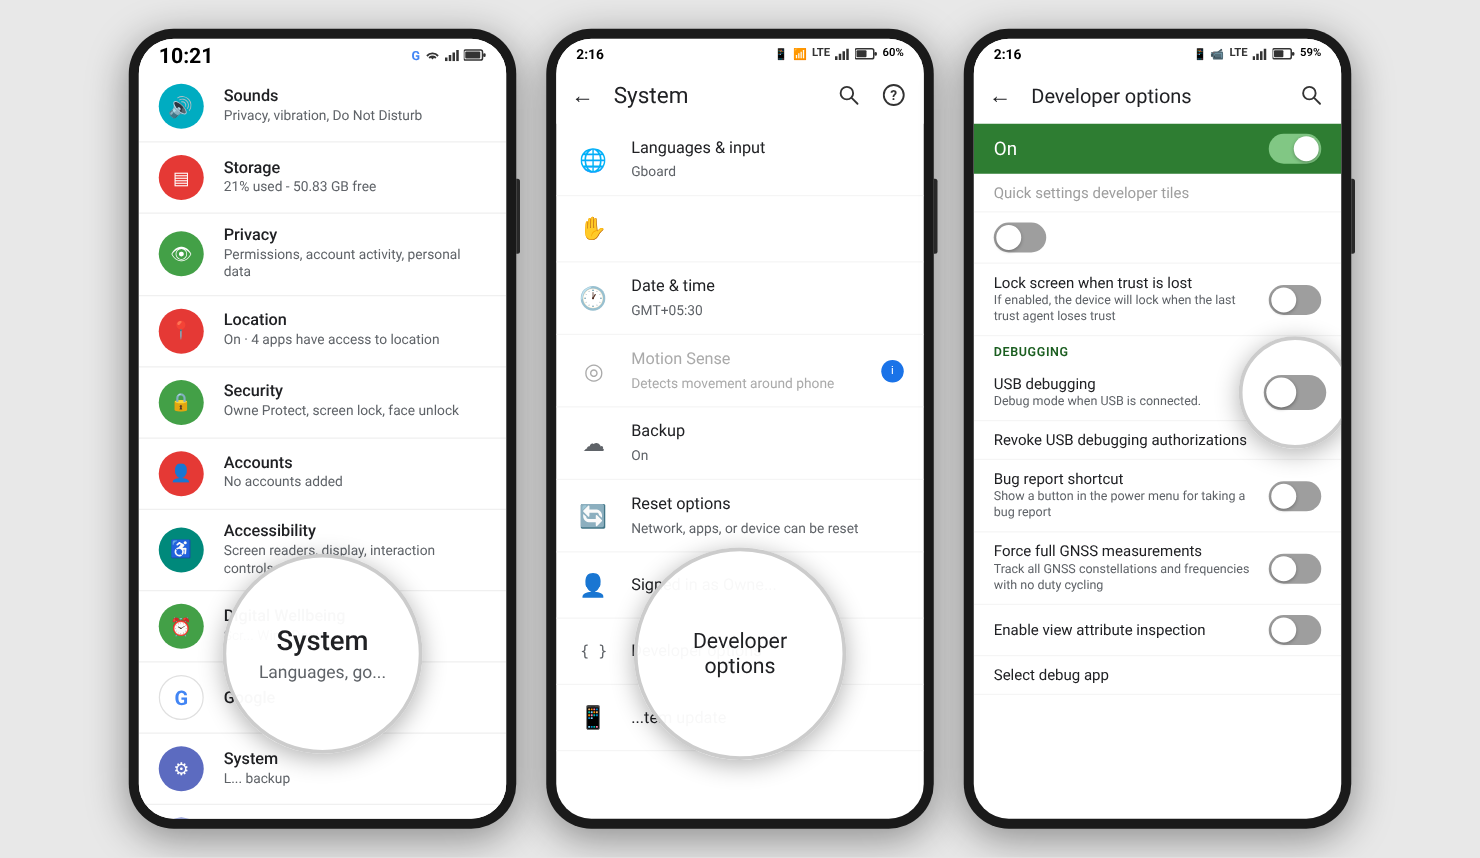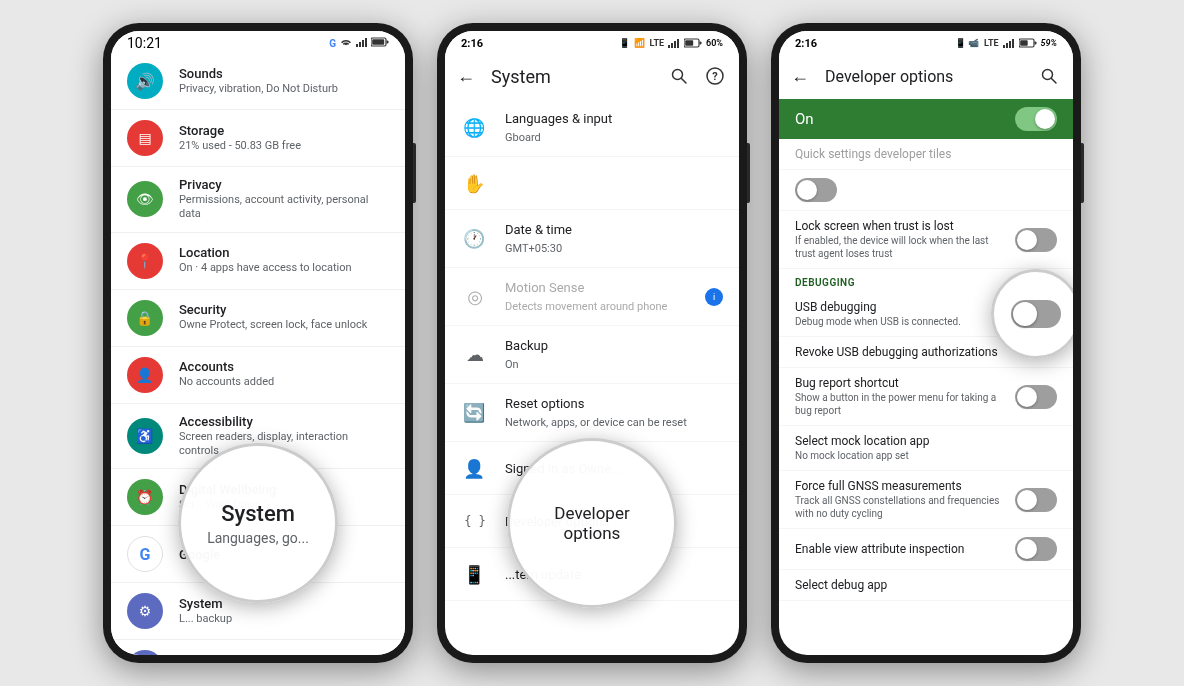--- a/index.html
+++ b/index.html
@@ -204,21 +204,21 @@
       font-size: 18px; color: #202124; cursor: pointer; font-weight: 300;
     }
   </style>
 </head>
 <body>
 
 <div class="phone-frame">
   <div class="phone-screen">
 
     <div class="status-bar">
-      <span style="font-size:14px;font-weight:400;">10:21</span>
+      <span style="font-size:17px;font-weight:700;">10:21</span>
       <div class="status-right">
         <span style="font-size:10px;font-weight:700;color:#4285f4;">G</span>
         <span>
           <svg width="14" height="10" viewBox="0 0 14 10">
               <path d="M7 8.5 8.5 7A2.1 2.1 0 0 0 7 6.5a2.1 2.1 0 0 0-1.5.5L7 8.5z" fill="#333"></path>
               <path d="M7 5.5A4 4 0 0 0 3.8 6.8l1.1 1.1A2.5 2.5 0 0 1 7 7a2.5 2.5 0 0 1 2.1.9l1.1-1.1A4 4 0 0 0 7 5.5z" fill="#333"></path>
               <path d="M7 3A6.5 6.5 0 0 0 2 5.2l1.1 1.1A5 5 0 0 1 7 4.5a5 5 0 0 1 3.9 1.8l1.1-1.1A6.5 6.5 0 0 0 7 3z" fill="#333"></path>
             </svg>
         </span>
         <span>
@@ -467,21 +467,21 @@
             <rect x="0" y="7" width="2" height="3" fill="#333"></rect>
             <rect x="3" y="5" width="2" height="5" fill="#333"></rect>
             <rect x="6" y="3" width="2" height="7" fill="#333"></rect>
             <rect x="9" y="1" width="2" height="9" fill="#333"></rect>
           </svg>
         <svg width="18" height="10" viewBox="0 0 18 10">
             <rect x="0" y="1" width="15" height="8" rx="1.5" ry="1.5" fill="none" stroke="#333" stroke-width="1.2"></rect>
             <rect x="15.5" y="3.5" width="2" height="3" rx="1" fill="#333"></rect>
             <rect x="1.2" y="2.2" width="7.5" height="5.6" rx="0.8" fill="#333"></rect>
           </svg>
-        <span style="font-size:9px;font-style:italic;">59%</span>
+        <span style="font-size:9px;">59%</span>
       </div>
     </div>
 
     <div class="app-bar">
       <div class="back-arrow">←</div>
       <span class="app-bar-title" style="font-size:16px;">Developer options</span>
       <div class="icon-btn">
         <svg width="18" height="18" viewBox="0 0 18 18" fill="none">
             <circle cx="7.5" cy="7.5" r="5" stroke="#333" stroke-width="1.5"></circle>
             <line x1="11.5" y1="11.5" x2="16" y2="16" stroke="#333" stroke-width="1.5" stroke-linecap="round"></line>
@@ -556,26 +556,20 @@
         <div class="dev-item-text">
           <div class="dev-item-title">Bug report shortcut</div>
           <div class="dev-item-subtitle">Show a button in the power menu for taking a bug report</div>
         </div>
         <div class="toggle-switch toggle-off">
           <div class="track"></div>
           <div class="thumb"></div>
         </div>
       </div>
 
-      <div class="dev-item">
-        <div class="dev-item-text">
-          <div class="dev-item-title">Select mock location app</div>
-          <div class="dev-item-subtitle">No mock location app set</div>
-        </div>
-      </div>
 
       <div class="dev-item">
         <div class="dev-item-text">
           <div class="dev-item-title">Force full GNSS measurements</div>
           <div class="dev-item-subtitle">Track all GNSS constellations and frequencies with no duty cycling</div>
         </div>
         <div class="toggle-switch toggle-off">
           <div class="track"></div>
           <div class="thumb"></div>
         </div>

